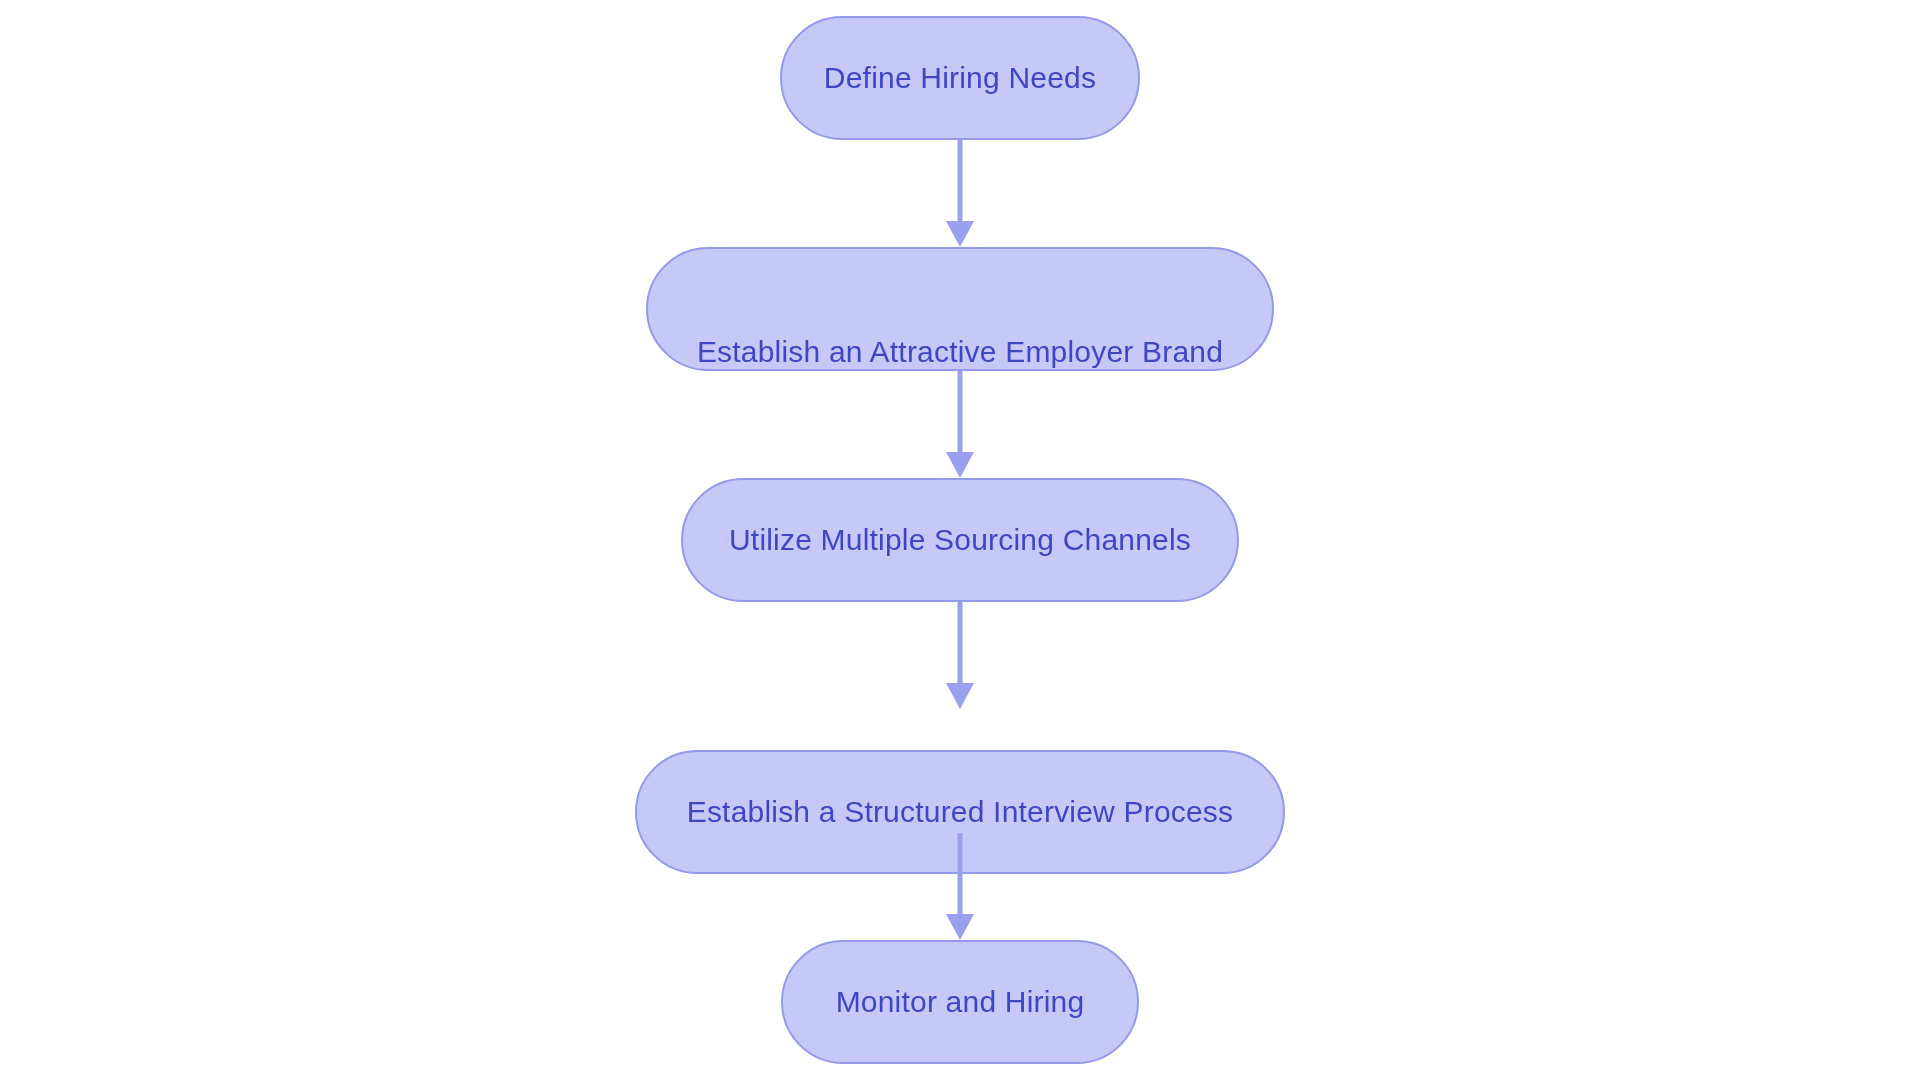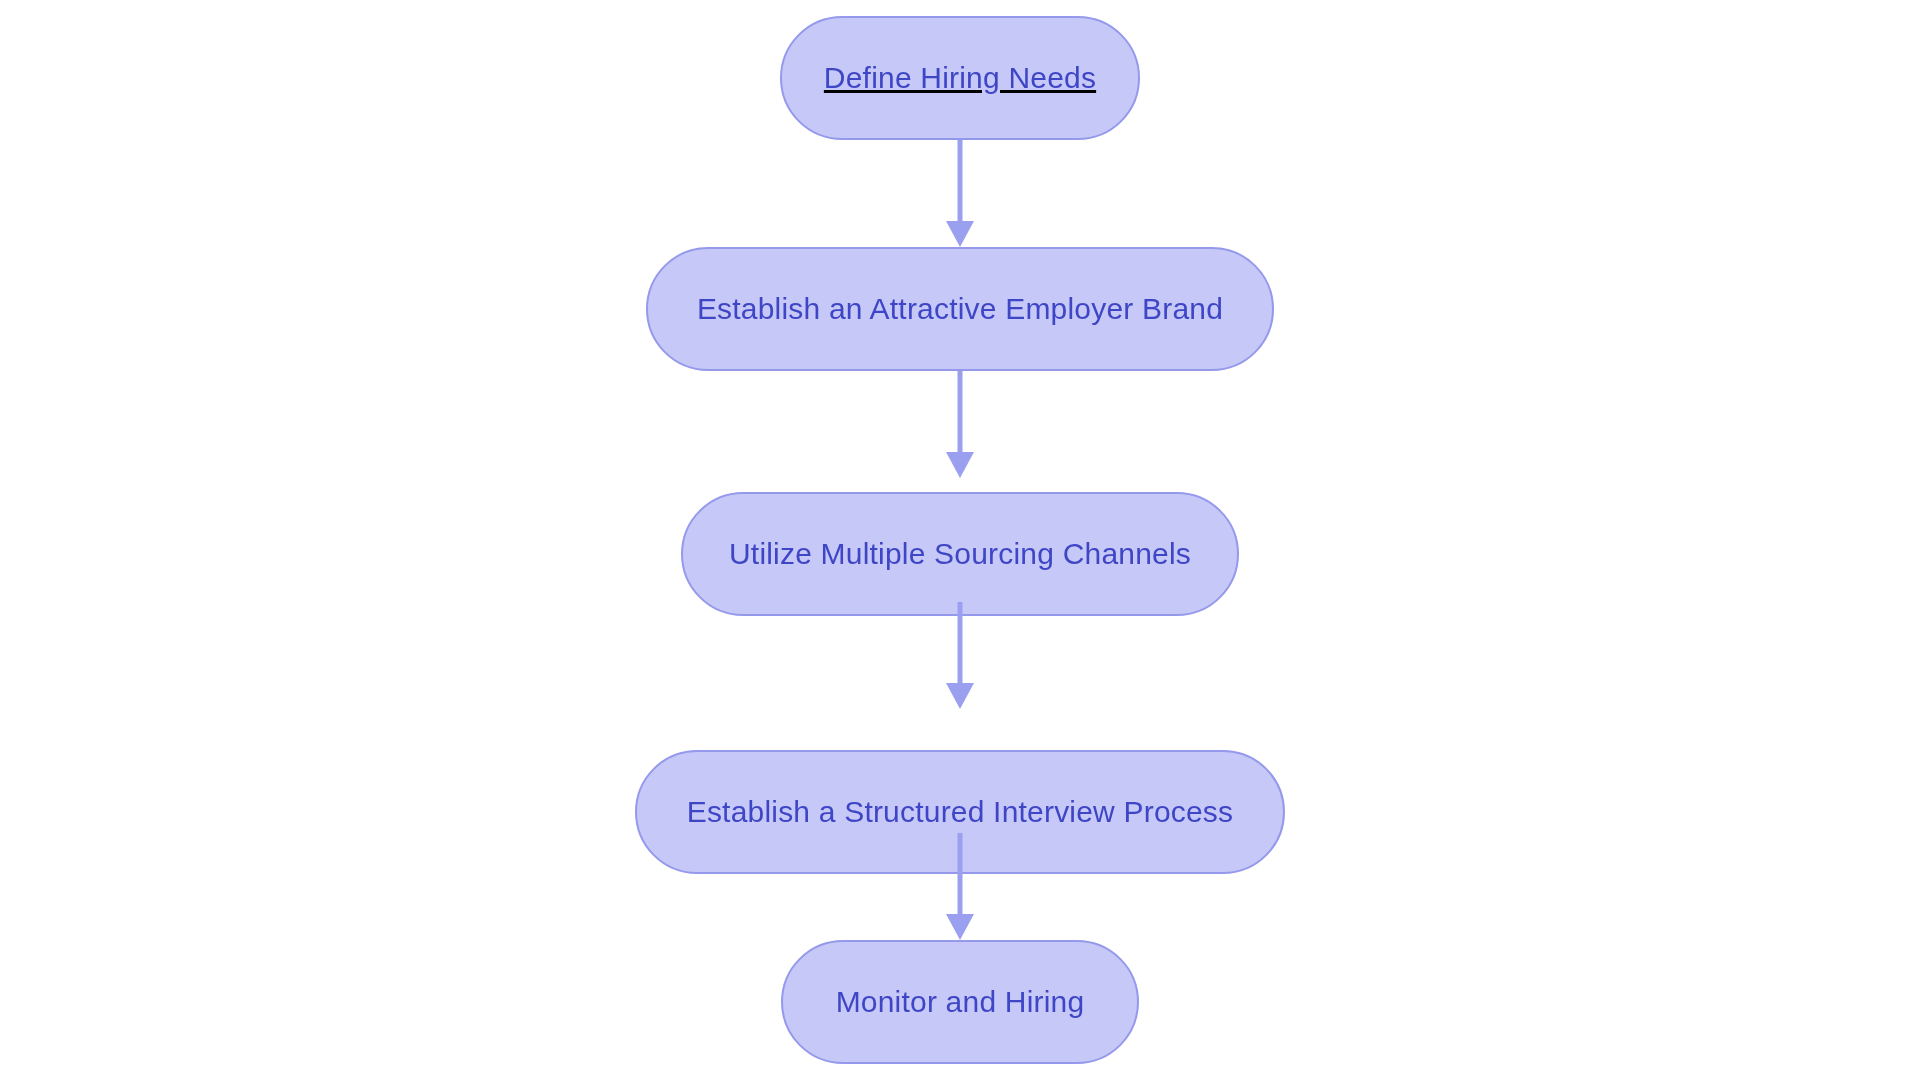--- a/index.html
+++ b/index.html
@@ -27,23 +27,23 @@
     justify-content: center;
     text-align: center;
   }
   .node .label {
     color: #3f46c6;
     font-size: 30px;
     font-weight: 400;
     letter-spacing: 0.2px;
     white-space: nowrap;
   }
-  .n1 { top: 16px;  width: 360px; text-decoration: underline; }
-  .n2 { top: 247px; width: 628px; }
-  .n3 { top: 478px; width: 558px; margin-top: 14px; }
+  .n1 { top: 16px;  width: 360px; }
+  .n2 { top: 247px; width: 628px; align-items: flex-end; }
+  .n3 { top: 478px; width: 558px; }
   .n4 { top: 750px; width: 650px; }
   .n5 { top: 940px; width: 358px; }
 
   .arrow {
     position: absolute;
     left: 50%;
     transform: translateX(-50%);
     width: 28px;
     height: 107px;
   }

